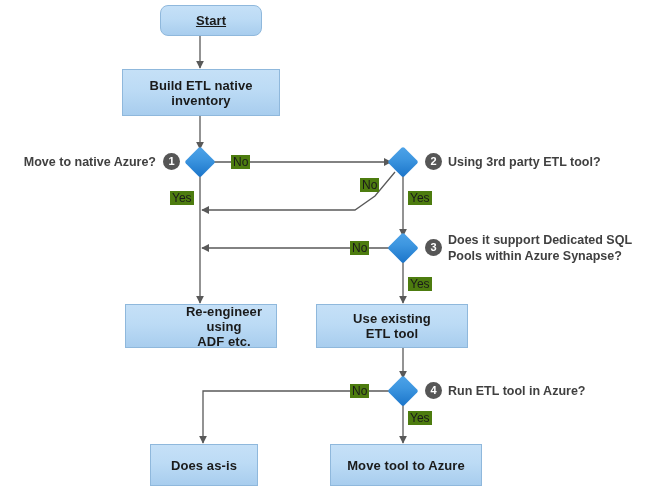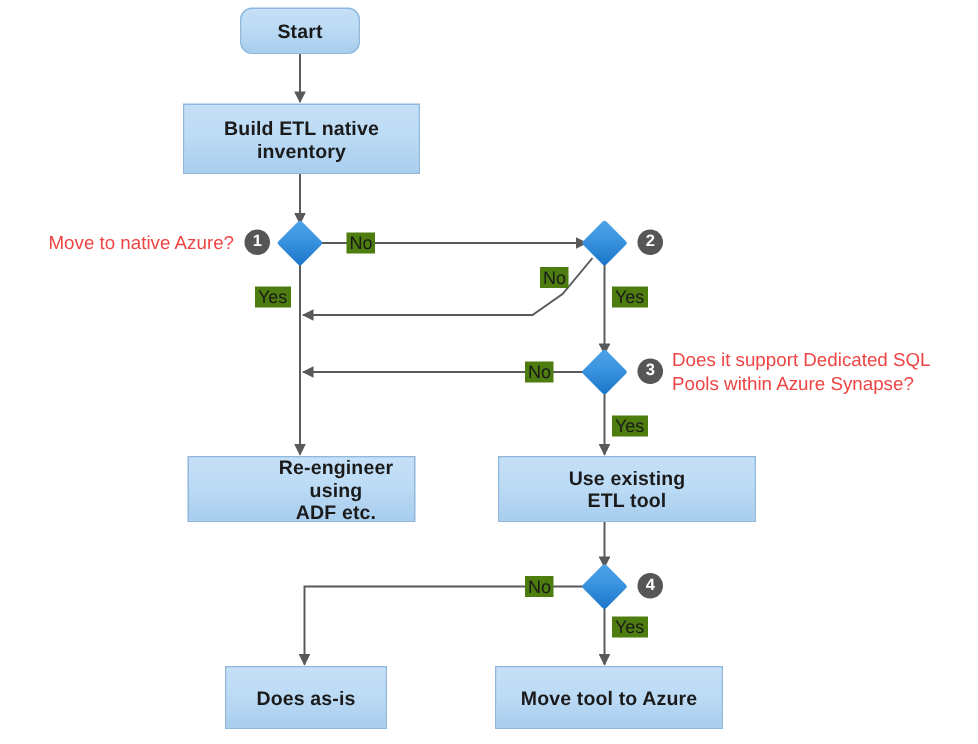--- a/index.html
+++ b/index.html
@@ -74,22 +74,22 @@
     display: flex;
     align-items: center;
     justify-content: center;
     line-height: 1;
   }
 
   
   .qlabel {
     position: absolute;
     font-size: 12.5px;
-    font-weight: normal;
-    color: #ef4444;
+    font-weight: bold;
+    color: #404040;
     line-height: 16px;
     white-space: pre-line;
   }
   .qlabel.right { text-align: left; }
   .qlabel.left  { text-align: right; }
 
   
   .elabel {
     position: absolute;
     font-size: 12px;
@@ -130,61 +130,63 @@
       <path d="M 403 260 L 403 303" marker-end="url(#arrow)"></path>
 
       <path d="M 403 348 L 403 378" marker-end="url(#arrow)"></path>
 
       <path d="M 391 391 L 203 391 L 203 443" marker-end="url(#arrow)"></path>
 
       <path d="M 403 403 L 403 443" marker-end="url(#arrow)"></path>
     </g>
   </svg>
 
-  <div class="box rounded" style="left:160px; top:5px; width:80px; height:31px;">
+  <div class="box rounded" style="left:160px; top:5px; width:102px; height:31px;text-decoration:underline;">
     <span>Start</span>
   </div>
 
   <div class="box" style="left:122px; top:69px; width:158px; height:47px;">
     <span>Build ETL native
 inventory</span>
   </div>
 
   <div class="box" style="left:125px; top:304px; width:152px; height:44px;padding-left:46px;">
     <span>Re-engineer using
 ADF etc.</span>
   </div>
 
-  <div class="box" style="left:332px; top:304px; width:172px; height:44px;">
+  <div class="box" style="left:316px; top:304px; width:152px; height:44px;">
     <span>Use existing
 ETL tool</span>
   </div>
 
   <div class="box" style="left:150px; top:444px; width:108px; height:42px;">
     <span>Does as-is</span>
   </div>
 
   <div class="box" style="left:330px; top:444px; width:152px; height:42px;">
     <span>Move tool to Azure</span>
   </div>
 
   <div class="diamond" style="left:189px; top:151px;"></div>
   <div class="badge" style="left:163px; top:153px;">1</div>
   <div class="qlabel left" style="left:8px; top:154px; width:148px;">Move to native Azure?</div>
 
   <div class="diamond" style="left:392px; top:151px;"></div>
   <div class="badge" style="left:425px; top:153px;">2</div>
+  <div class="qlabel right" style="left:448px; top:154px; width:200px;">Using 3rd party ETL tool?</div>
 
   <div class="diamond" style="left:392px; top:237px;"></div>
   <div class="badge" style="left:425px; top:239px;">3</div>
   <div class="qlabel right" style="left:448px; top:232px; width:204px;">Does it support Dedicated SQL
 Pools within Azure Synapse?</div>
 
   <div class="diamond" style="left:392px; top:380px;"></div>
   <div class="badge" style="left:425px; top:382px;">4</div>
+  <div class="qlabel right" style="left:448px; top:383px; width:200px;">Run ETL tool in Azure?</div>
 
   <div class="elabel" style="left:231px; top:155px;">No</div>
   <div class="elabel" style="left:170px; top:191px;">Yes</div>
 
   <div class="elabel" style="left:360px; top:178px;">No</div>
   <div class="elabel" style="left:408px; top:191px;">Yes</div>
 
   <div class="elabel" style="left:350px; top:241px;">No</div>
   <div class="elabel" style="left:408px; top:277px;">Yes</div>
 

